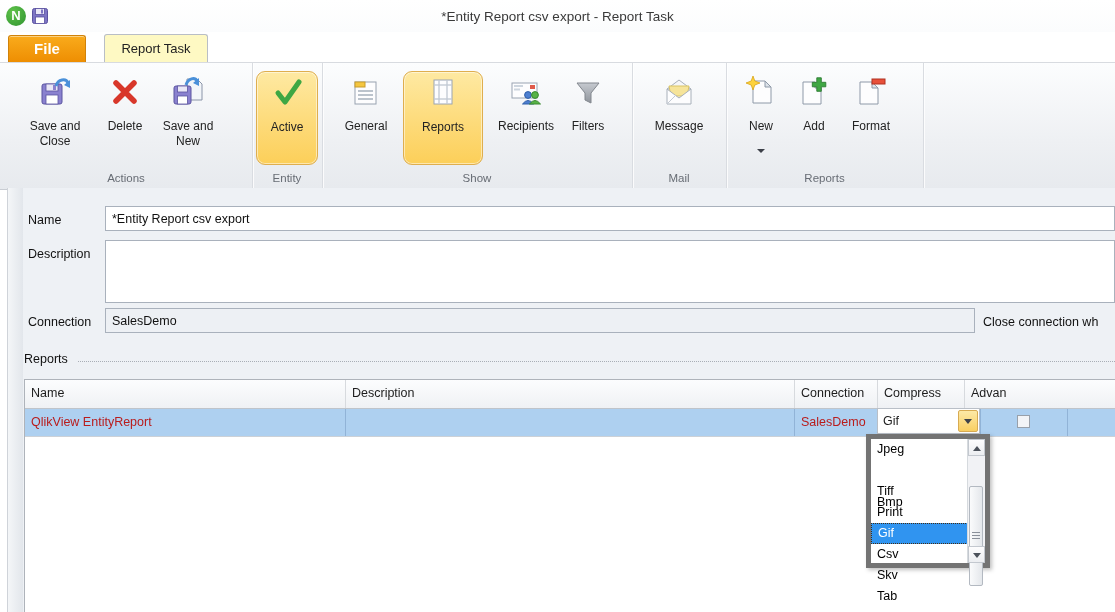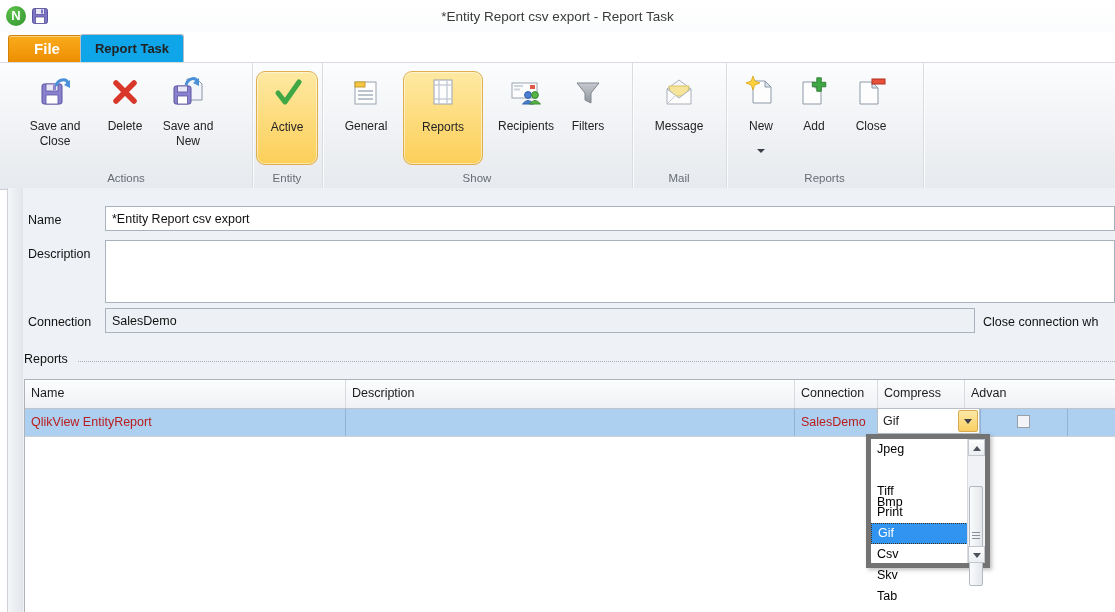--- a/index.html
+++ b/index.html
@@ -12,22 +12,22 @@
            background:radial-gradient(circle at 35% 30%,#5fc24a,#2f9330);color:#fff;font-weight:bold;
            font-size:13px;line-height:20px;text-align:center;}
   .qs-btn{position:absolute;left:31px;top:7px;width:18px;height:18px;}
   .apptitle{position:absolute;left:0;top:9px;width:100%;text-align:center;font-size:13.5px;color:#3a3a3a;}
 
   
   .tabrow{position:absolute;left:0;top:32px;width:100%;height:30px;background:#fff;}
   .tab-file{position:absolute;left:8px;top:3px;width:76px;height:26px;border:1px solid #d0820a;border-bottom:none;
             border-radius:3px 3px 0 0;background:linear-gradient(#f9ab1c,#ee8e02);color:#fff;font-weight:bold;
             font-size:15px;text-align:center;line-height:26px;box-shadow:inset 0 1px 0 rgba(255,255,255,.45);}
-  .tab-active{position:absolute;left:80px;top:2px;width:102px;height:28px;border:1px solid #b9bec6;border-bottom:none;
-            border-radius:3px 3px 0 0;background:#0ea5e9;color:#222;font-size:13px;text-align:center;line-height:28px;font-weight:bold;}
+  .tab-active{position:absolute;left:104px;top:2px;width:102px;height:28px;border:1px solid #b9bec6;border-bottom:none;
+            border-radius:3px 3px 0 0;background:#fef9c3;color:#222;font-size:13px;text-align:center;line-height:28px;}
 
   
   .ribbon{position:absolute;left:0;top:62px;width:100%;height:126px;border-top:1px solid #d8dbe0;
           border-bottom:1px solid #c9cdd3;background:linear-gradient(#fcfdfe,#eef0f3 62%,#e7eaee);}
   .grp{position:absolute;top:0;height:100%;border-right:1px solid #d9dce1;box-shadow:1px 0 0 rgba(255,255,255,.8);}
   .grplabel{position:absolute;bottom:5px;left:0;width:100%;text-align:center;font-size:11.5px;color:#676c74;}
   .rb{position:absolute;top:8px;height:92px;text-align:center;cursor:default;}
   .rb .ric{position:absolute;top:5px;left:50%;margin-left:-16px;width:32px;height:32px;}
   .rb .lbl{position:absolute;top:48px;left:0;width:100%;font-size:12px;line-height:15px;color:#232323;}
   .rb.checked{background:linear-gradient(#fee9a2,#fccf59);border:1px solid #dfae4e;border-radius:9px;
@@ -261,21 +261,21 @@
         <span class="lbl">Add</span>
       </div>
       <div class="rb" style="left:114px;width:62px;">
         <span class="ric">
           <svg width="32" height="32" viewBox="0 0 32 32">
             <path d="M5 6 h12 l6 6 v16 h-18 z" fill="#fdfdfe" stroke="#8e99a8"></path>
             <path d="M17 6 l6 6 h-6 z" fill="#dde3ea" stroke="#8e99a8"></path>
             <rect x="17" y="3" width="13" height="5" fill="#e8503a" stroke="#b03020"></rect>
           </svg>
         </span>
-        <span class="lbl">Close</span>
+        <span class="lbl">Format</span>
       </div>
       <div class="grplabel">Reports</div>
     </div>
   </div>
 
   <div class="splitter"></div>
 
   <div class="formarea"></div>
 
   <div class="flabel" style="left:28px;top:213px;">Name</div>

